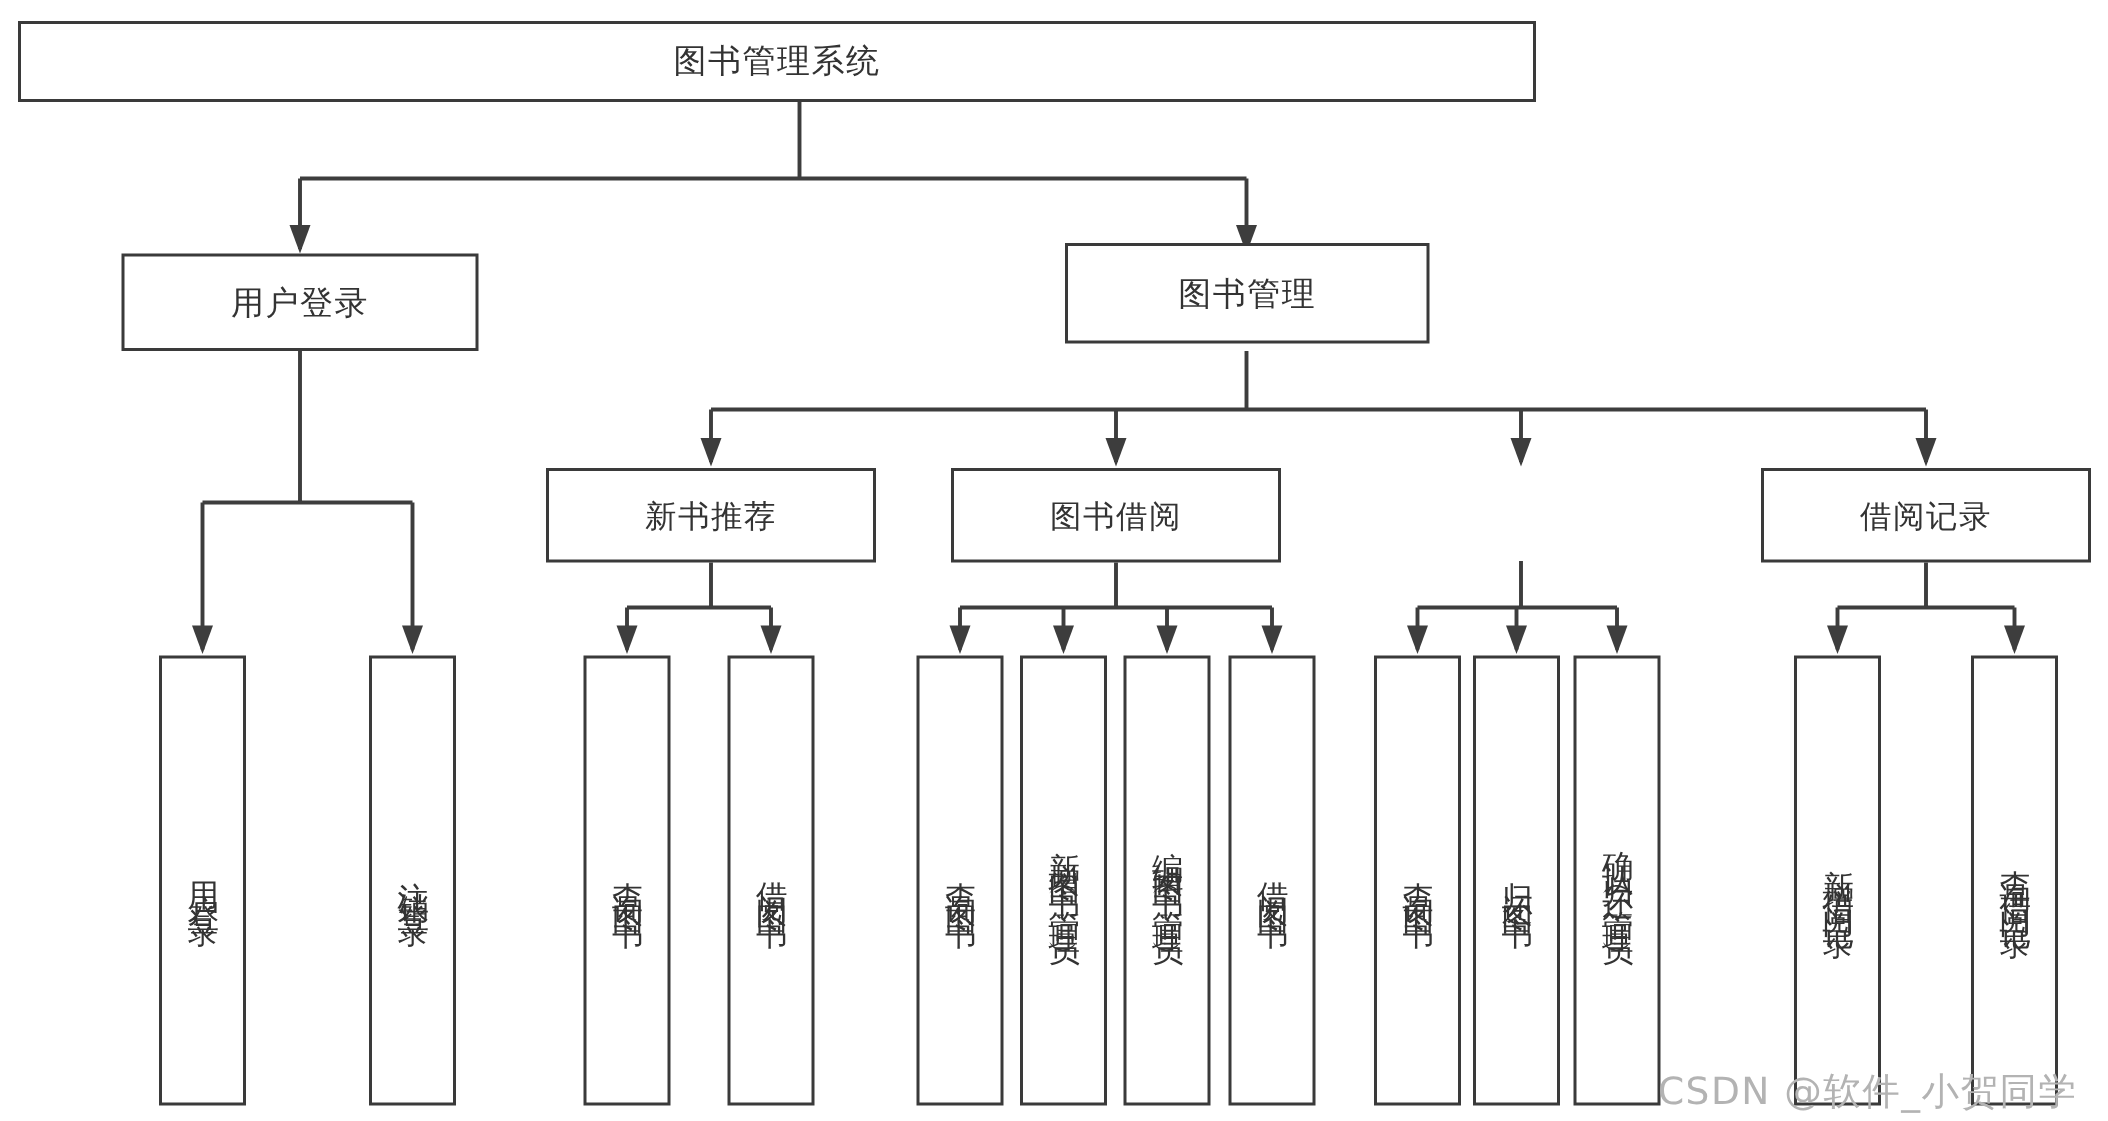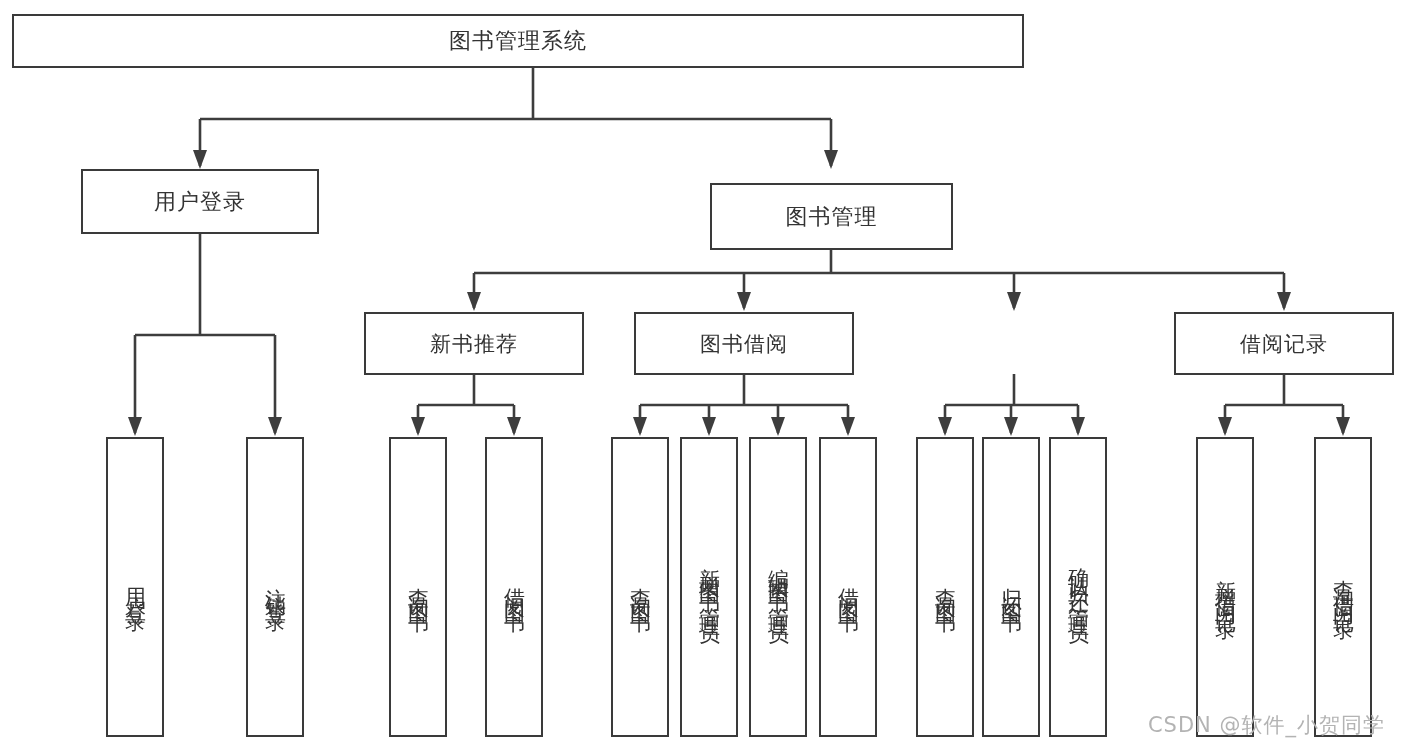--- a/index.html
+++ b/index.html
@@ -29,21 +29,21 @@
     background:#fff;
     border:2px solid var(--border);
     display:flex;align-items:center;justify-content:center;
     color:var(--text);
     font-size:22px;
     letter-spacing:1px;
     white-space:nowrap;
   }
   .root-node{left:12px;top:14px;width:1012px;height:54px;}
   .n-user-login{left:81px;top:169px;width:238px;height:65px;}
-  .n-book-mgmt{left:710px;top:183px;width:243px;height:67px;}
+  .n-book-mgmt{left:710px;top:162px;width:243px;height:67px;}
   .l3{top:312px;width:220px;height:63px;font-size:21px;}
   .l3-0{left:364px;}
   .l3-1{left:634px;}
   .l3-2{left:904px;}
   .l3-3{left:1174px;}
   .leaf{
     position:absolute;z-index:1;top:437px;
     width:58px;height:300px;
     box-sizing:border-box;
     background:#fff;
@@ -60,21 +60,21 @@
     white-space:nowrap;
   }
   .lf-0{left:106px;} .lf-1{left:246px;}
   .lf-2{left:389px;} .lf-3{left:485px;}
   .lf-4{left:611px;} .lf-5{left:680px;} .lf-6{left:749px;} .lf-7{left:819px;}
   .lf-8{left:916px;} .lf-9{left:982px;} .lf-10{left:1049px;}
   .lf-11{left:1196px;} .lf-12{left:1314px;}
   .watermark{
     position:absolute;z-index:2;
     right:20px;top:711px;
-    font-size:21px;
+    font-size:25px;
     color:var(--wm);
     letter-spacing:1px;
     white-space:nowrap;
   }
 </style>
 </head>
 <body>
 
 <div class="canvas">
 

